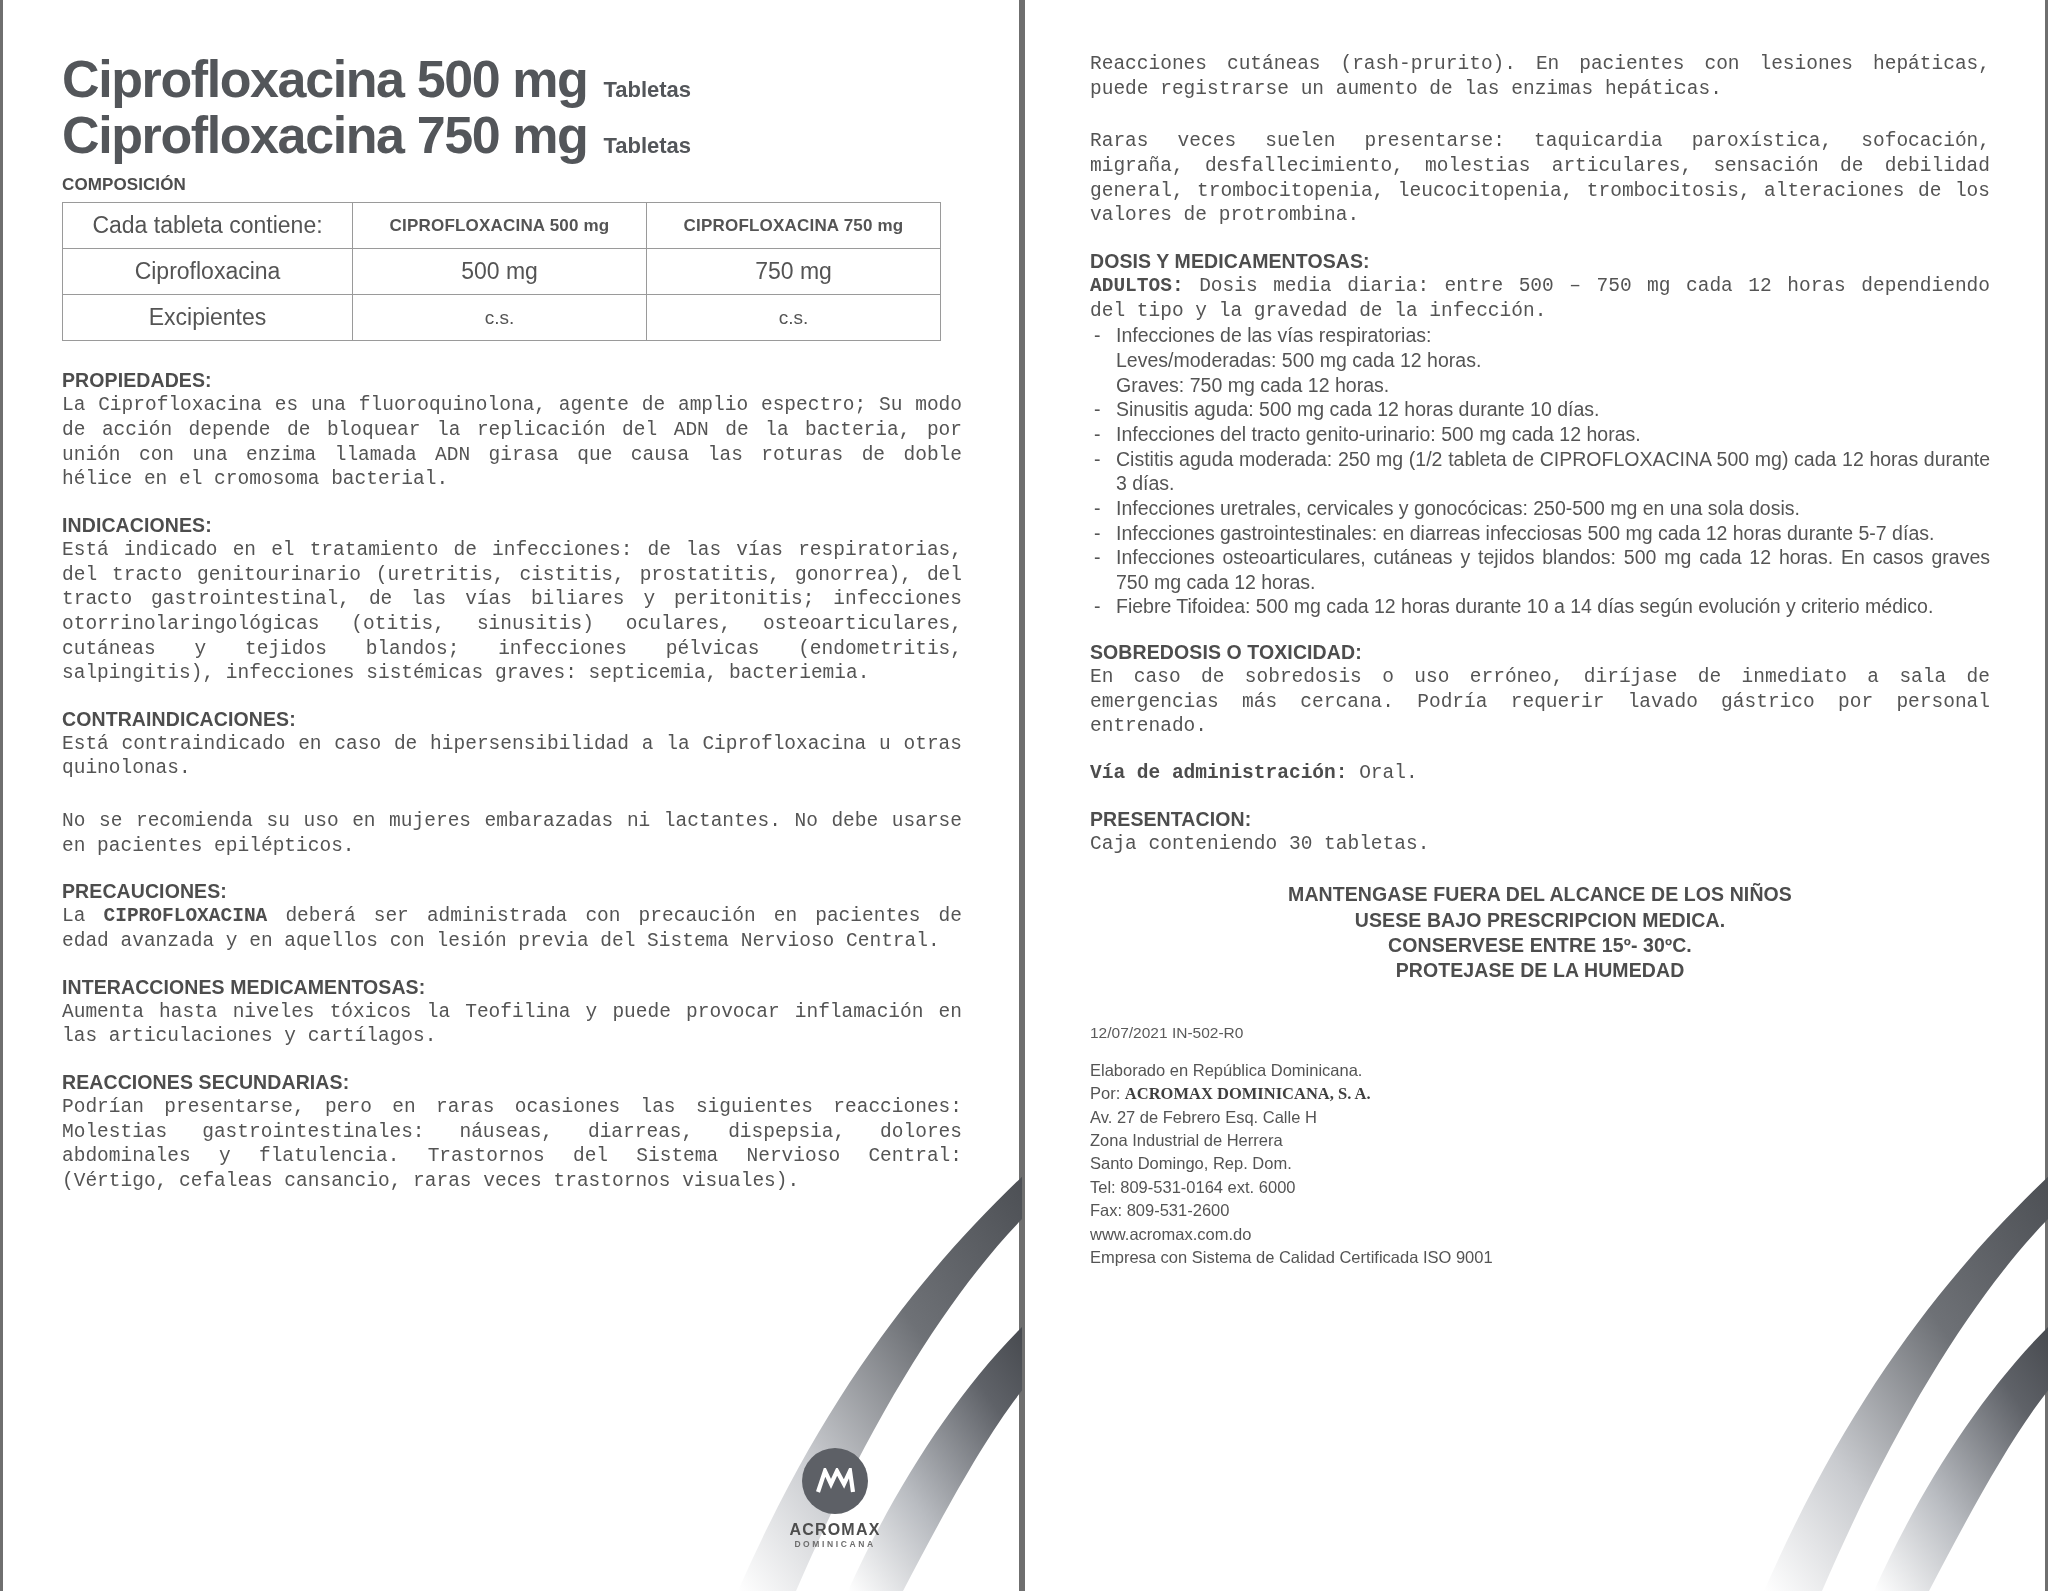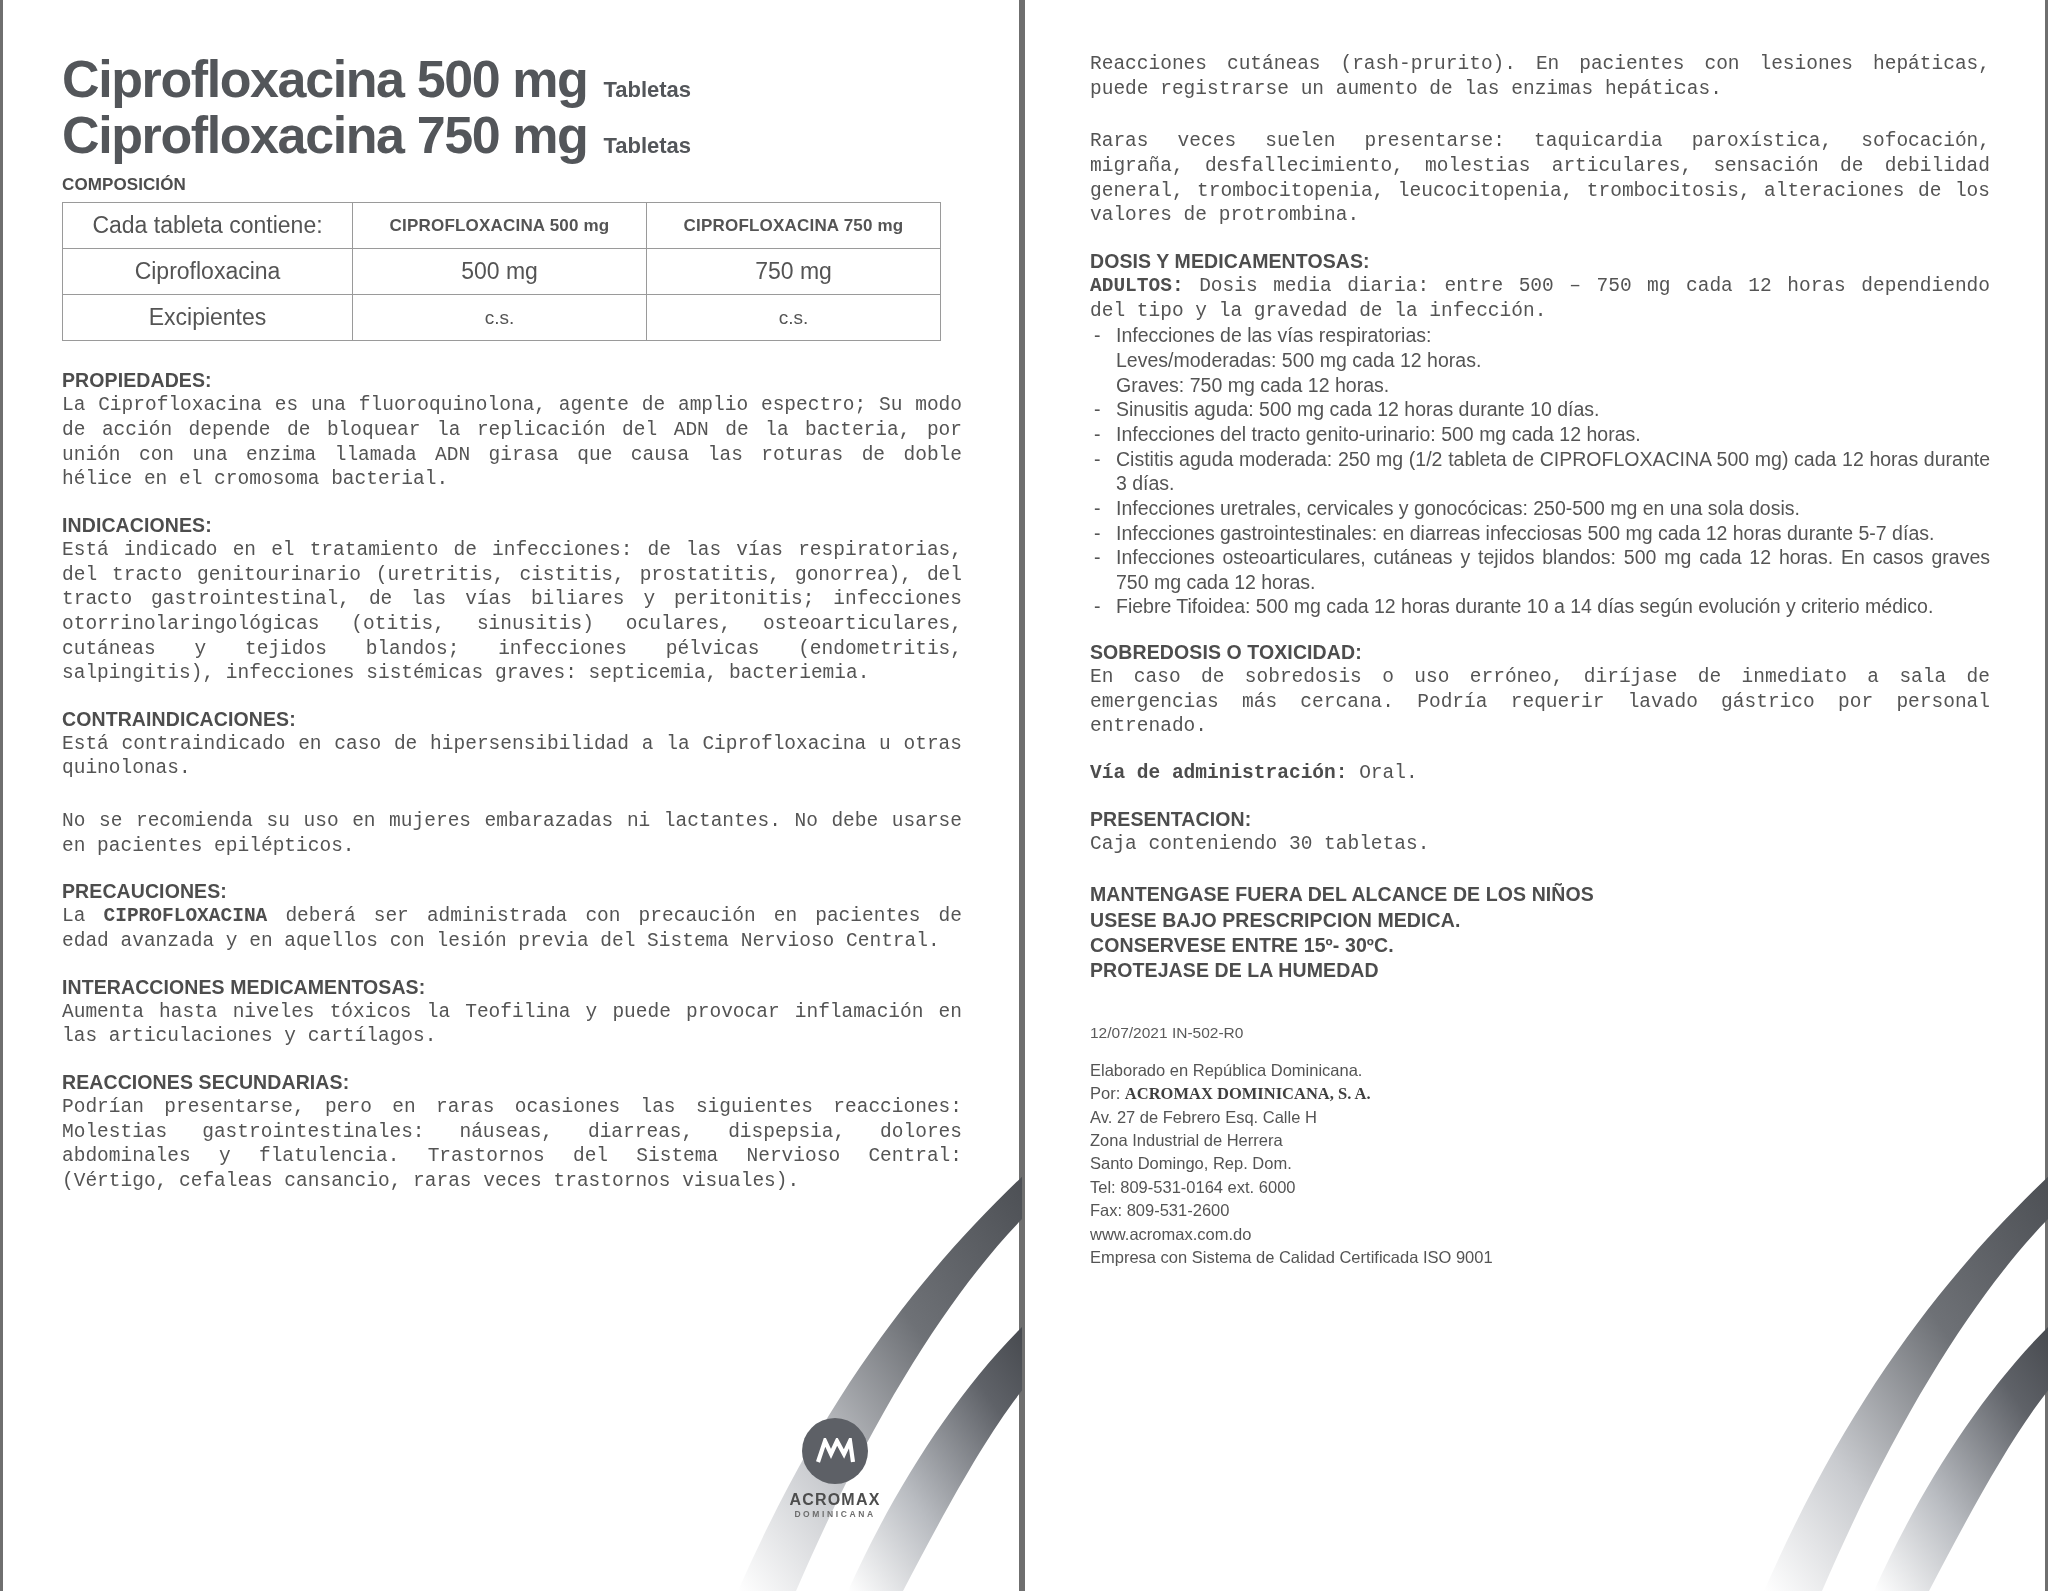--- a/index.html
+++ b/index.html
@@ -147,20 +147,21 @@
   }
 
   
   .warn-block {
     margin-top: 26px;
     font-size: 19.5px;
     font-weight: 700;
     line-height: 1.3;
     color: #4d4d4d;
     letter-spacing: 0.1px;
+    text-align: center;
   }
   .warn-block div { white-space: nowrap; }
 
   
   .doc-code {
     margin-top: 40px;
     font-size: 15.5px;
     color: #5a5a5a;
   }
   .maker {
@@ -178,21 +179,21 @@
   }
   .swoosh-left  { right: -6px; bottom: 0px; width: 330px; height: 420px; }
   .swoosh-right { right: -6px; bottom: 0px; width: 330px; height: 420px; }
 
   
   .logo {
     position: absolute;
     width: 130px;
     text-align: center;
   }
-  .logo-left  { left: 770px; top: 1418px; }
+  .logo-left  { left: 770px; top: 1448px; }
   .logo-mark {
     width: 66px;
     height: 66px;
     border-radius: 50%;
     background: #5d6066;
     margin: 0 auto;
     display: flex;
     align-items: center;
     justify-content: center;
   }

